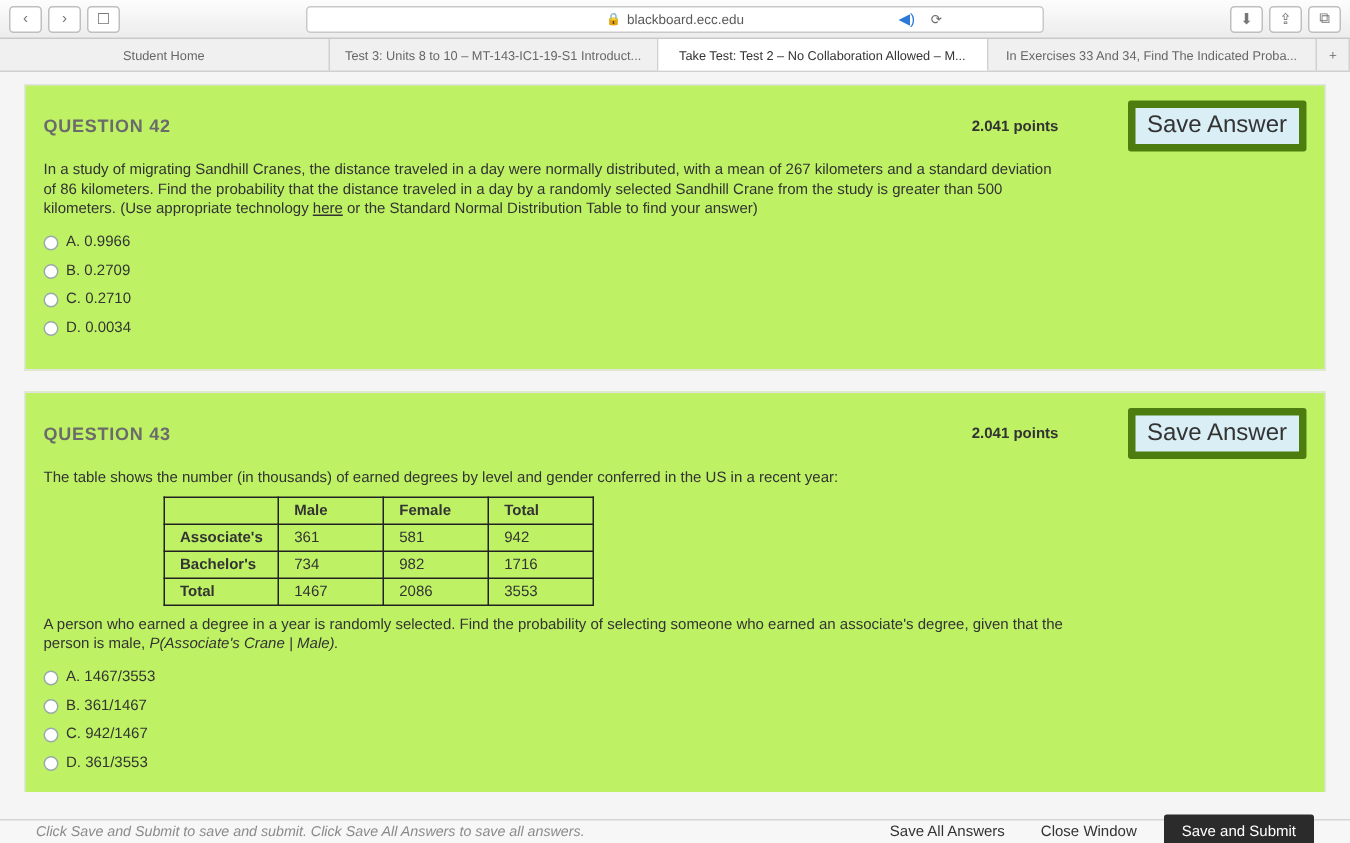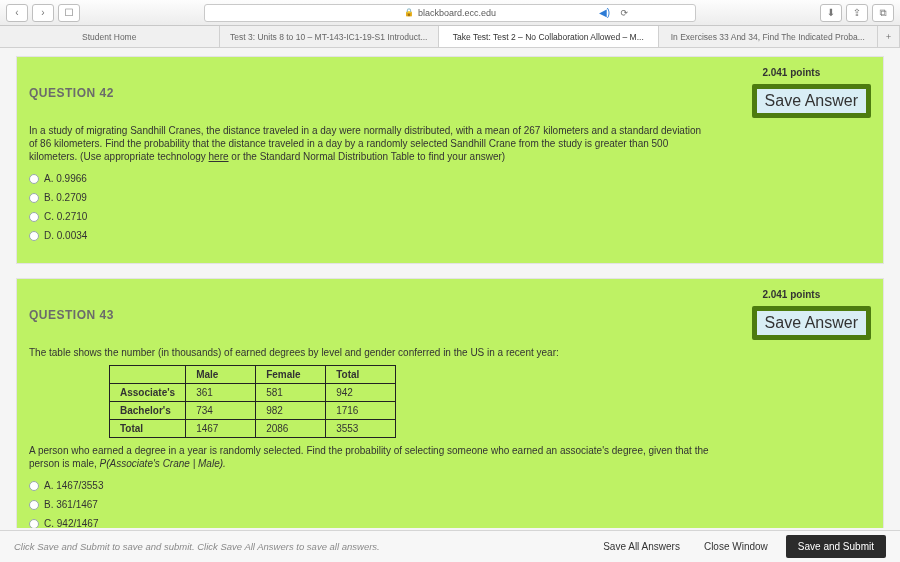--- a/index.html
+++ b/index.html
@@ -10,32 +10,32 @@
 .lock { color:#7a7a7a; font-size:8px; }
 .tb-right { display:flex; gap:4px; margin-left:auto; }
 .tabsbar { height:22px; background:#f0f0f0; border-bottom:1px solid #d0d0d0; display:flex; }
 .tab { flex:1; border-right:1px solid #d0d0d0; display:flex; align-items:center; justify-content:center; font-size:8.5px; color:#666; padding:0 4px; overflow:hidden; white-space:nowrap; text-overflow:ellipsis; }
 .tab.active { background:#fff; color:#333; }
 .tab.plus { flex:0 0 22px; }
 .content { height:480px; overflow:auto; padding:8px 16px 0 16px; }
 .qcard { background:#bef264; border:1px solid #e3e3e3; margin-bottom:14px; padding:10px 12px 14px 12px; position:relative; }
 .qhead { display:flex; align-items:center; margin-bottom:6px; }
 .qtitle { font-size:12px; font-weight:600; letter-spacing:0.5px; color:#6b6b6b; }
-.qright { margin-left:auto; display:flex; align-items:center; gap:6px;flex-direction:column; }
+.qright { margin-left:auto; display:flex; align-items:center; gap:6px; }
 .points { font-size:10px; font-weight:700; color:#333; }
 .save-ans { background:#d9eef5; border:5px solid #4d7c0f; padding:3px 8px; font-size:16px; color:#333; border-radius:2px;margin-left:40px; }
 .qbody { font-size:10px; color:#333; line-height:1.3; max-width:680px; }
 .qbody u { text-decoration:underline; }
 .options { margin-top:10px; }
 .opt { display:flex; align-items:center; gap:5px; margin:8px 0; font-size:10px; }
 .radio { width:10px; height:10px; border:1px solid #9aa; border-radius:50%; background:#fff; }
 table.data { border-collapse:collapse; margin:6px 0 6px 80px; font-size:10px; }
 table.data th, table.data td { border:1px solid #222; padding:2px 10px; text-align:left; min-width:70px; }
 table.data th { font-weight:700; }
-.bottombar { position:absolute; bottom:0; left:0; right:0; height:32px; background:#f7f7f7; border-top:1px solid #d5d5d5; display:flex; align-items:center; padding:0 14px; }
+.bottombar { position:absolute; bottom:0; left:0; right:0; height:16px; background:#f7f7f7; border-top:1px solid #d5d5d5; display:flex; align-items:center; padding:0 24px; }
 .bottom-hint { font-style:italic; color:#8a8a8a; font-size:9.5px; }
 .bottom-btns { margin-left:auto; display:flex; gap:12px; align-items:center; }
 .btn-plain { font-size:10px; color:#333; background:none; border:none; padding:4px 6px;text-align:center; }
 .btn-dark { font-size:10px; color:#fff; background:#2b2b2b; border:none; padding:6px 12px; border-radius:2px; }
 .sndicon { color:#2b7bd6; font-size:10px; }
 </style>
 </head>
 <body>
 
 <div class="toolbar">

